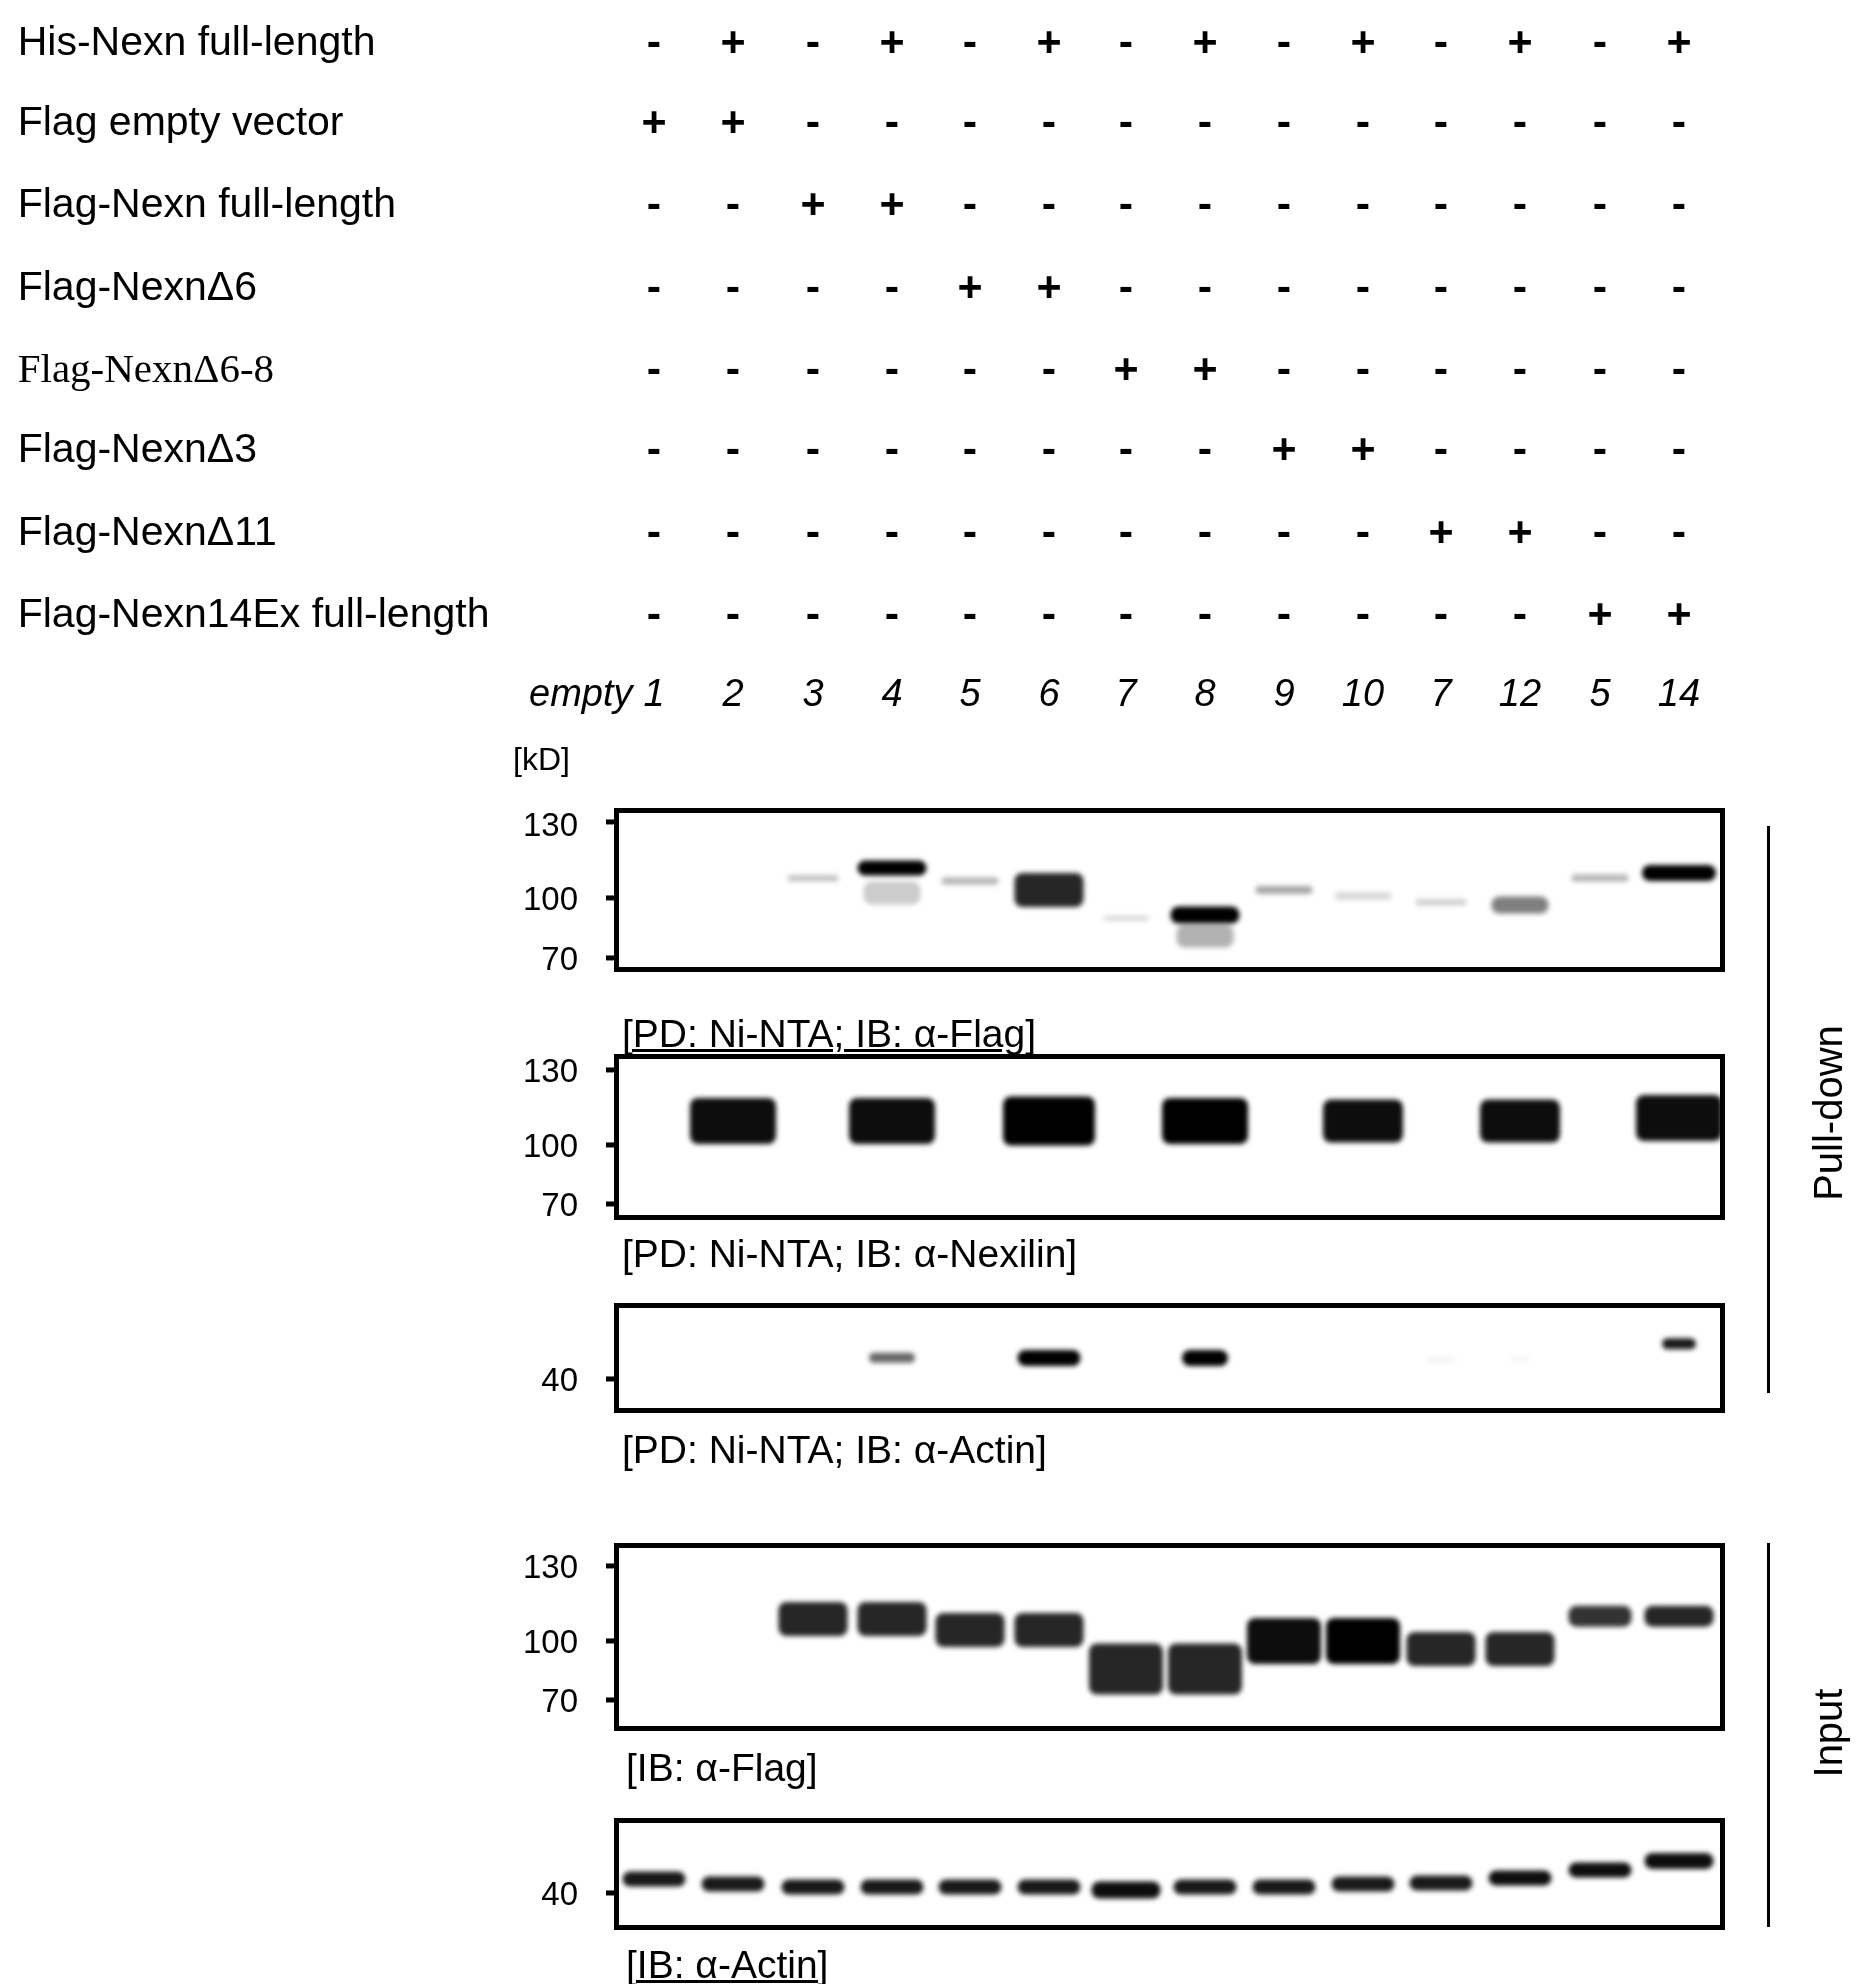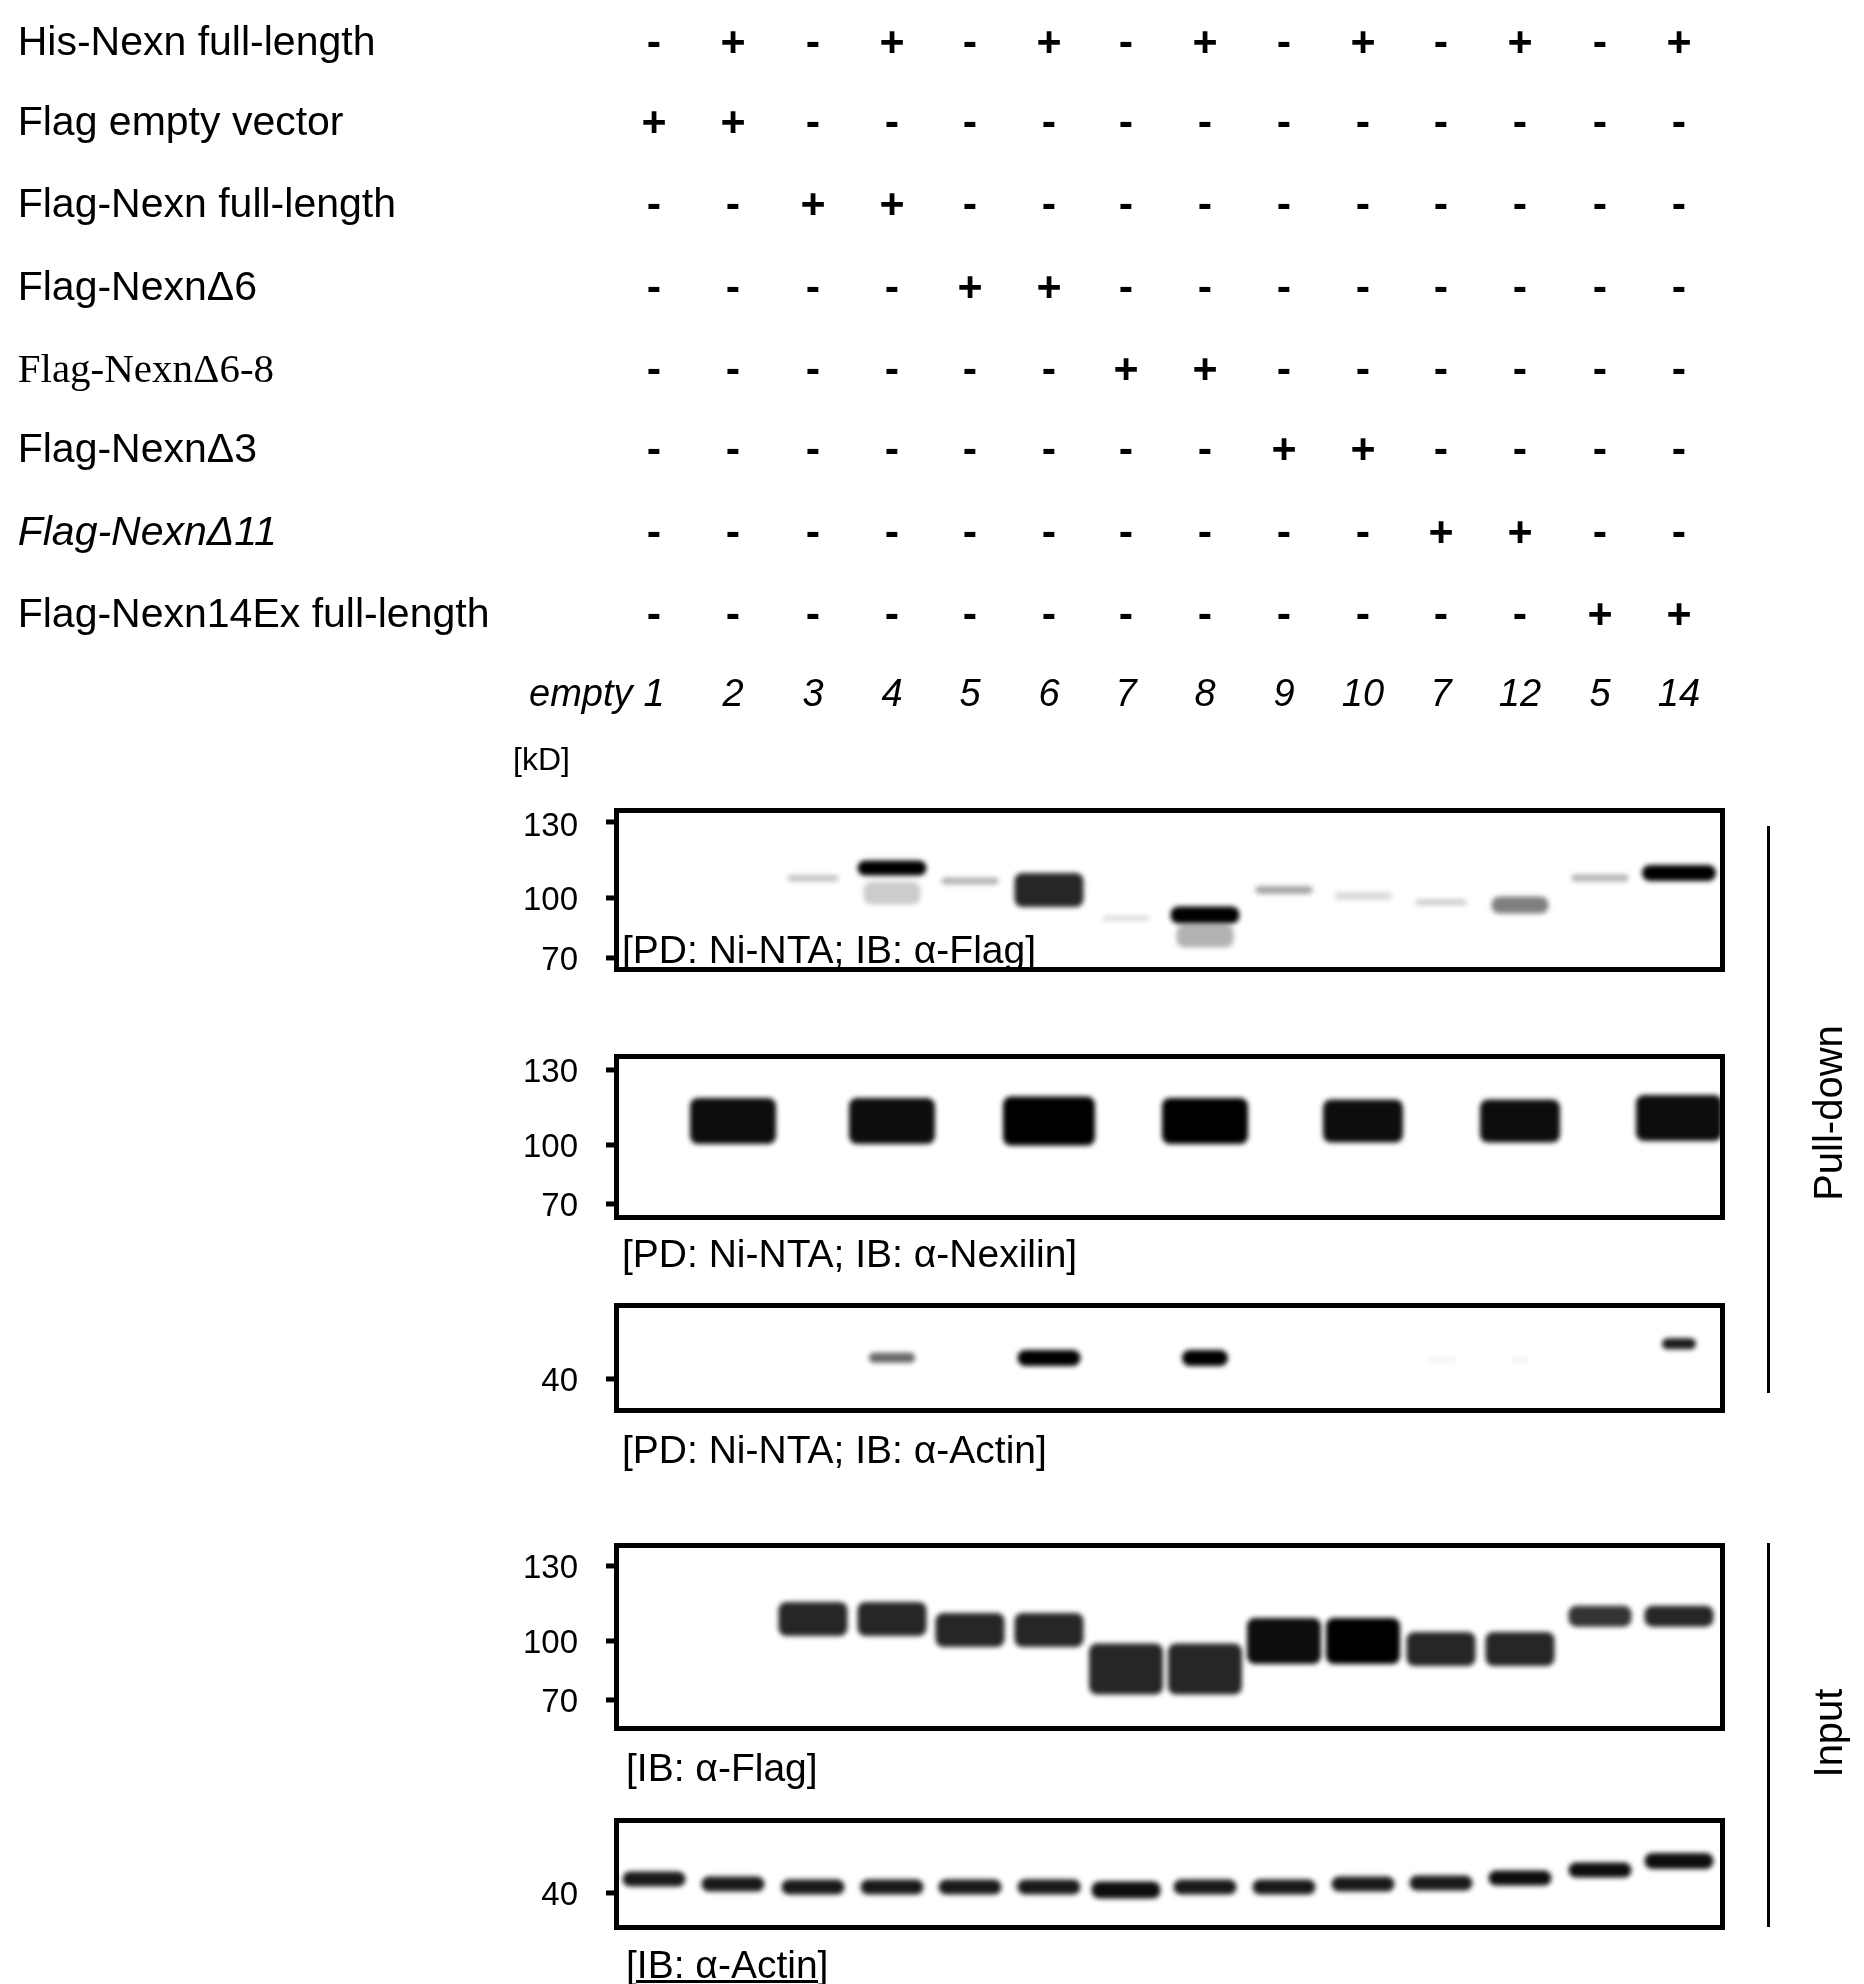--- a/index.html
+++ b/index.html
@@ -111,21 +111,21 @@
     <div class="sign" style="left: 970px; top: 448px;">-</div>
     <div class="sign" style="left: 1049px; top: 448px;">-</div>
     <div class="sign" style="left: 1126px; top: 448px;">-</div>
     <div class="sign" style="left: 1205px; top: 448px;">-</div>
     <div class="sign" style="left: 1284px; top: 448px;">+</div>
     <div class="sign" style="left: 1363px; top: 448px;">+</div>
     <div class="sign" style="left: 1441px; top: 448px;">-</div>
     <div class="sign" style="left: 1520px; top: 448px;">-</div>
     <div class="sign" style="left: 1600px; top: 448px;">-</div>
     <div class="sign" style="left: 1679px; top: 448px;">-</div>
-    <div class="row-label" style="top: 531px; font-style: italic;">Flag-NexnΔ11</div>
+    <div class="row-label" style="top: 531px;">Flag-NexnΔ11</div>
     <div class="sign" style="left: 654px; top: 531px;">-</div>
     <div class="sign" style="left: 733px; top: 531px;">-</div>
     <div class="sign" style="left: 813px; top: 531px;">-</div>
     <div class="sign" style="left: 892px; top: 531px;">-</div>
     <div class="sign" style="left: 970px; top: 531px;">-</div>
     <div class="sign" style="left: 1049px; top: 531px;">-</div>
     <div class="sign" style="left: 1126px; top: 531px;">-</div>
     <div class="sign" style="left: 1205px; top: 531px;">-</div>
     <div class="sign" style="left: 1284px; top: 531px;">-</div>
     <div class="sign" style="left: 1363px; top: 531px;">-</div>
@@ -187,21 +187,21 @@
       <div class="band" style="left: 901px; top: 92px; width: 57px; height: 17px; background: rgba(0, 0, 0, 0.5);"></div>
       <div class="band" style="left: 981px; top: 65px; width: 57px; height: 6.9px; background: rgba(0, 0, 0, 0.3);"></div>
       <div class="band" style="left: 1060px; top: 60px; width: 74px; height: 16px; background: rgb(0, 0, 0);"></div>
     </div>
   <div class="mw" style="left:498px; top:824px;">130</div>
   <div class="mw" style="left:498px; top:898px;">100</div>
   <div class="mw" style="left:498px; top:958px;">70</div>
   <div class="tick" style="left:606px; top:822px;"></div>
   <div class="tick" style="left:606px; top:898px;"></div>
   <div class="tick" style="left:606px; top:958px;"></div>
-  <div class="caption" style="left:622px; top:930px;">[PD: Ni-NTA; IB: α-Flag]</div>
+  <div class="caption" style="left:622px; top:1014px;text-decoration:underline;">[PD: Ni-NTA; IB: α-Flag]</div>
 
   <div class="panel" id="panel-1" style="left:614px; top:1054px; width:1111px; height:166px;">
       <div class="band" style="left: 114px; top: 62px; width: 86px; height: 46px; background: rgba(0, 0, 0, 0.95);"></div>
       <div class="band" style="left: 273px; top: 62px; width: 86px; height: 46px; background: rgba(0, 0, 0, 0.95);"></div>
       <div class="band" style="left: 430px; top: 62px; width: 92px; height: 49px; background: rgb(0, 0, 0);"></div>
       <div class="band" style="left: 586px; top: 62px; width: 86px; height: 46px; background: rgb(0, 0, 0);"></div>
       <div class="band" style="left: 744px; top: 62px; width: 80px; height: 43px; background: rgba(0, 0, 0, 0.95);"></div>
       <div class="band" style="left: 901px; top: 62px; width: 80px; height: 43px; background: rgba(0, 0, 0, 0.95);"></div>
       <div class="band" style="left: 1060px; top: 59px; width: 86px; height: 46px; background: rgba(0, 0, 0, 0.95);"></div>
     </div>

